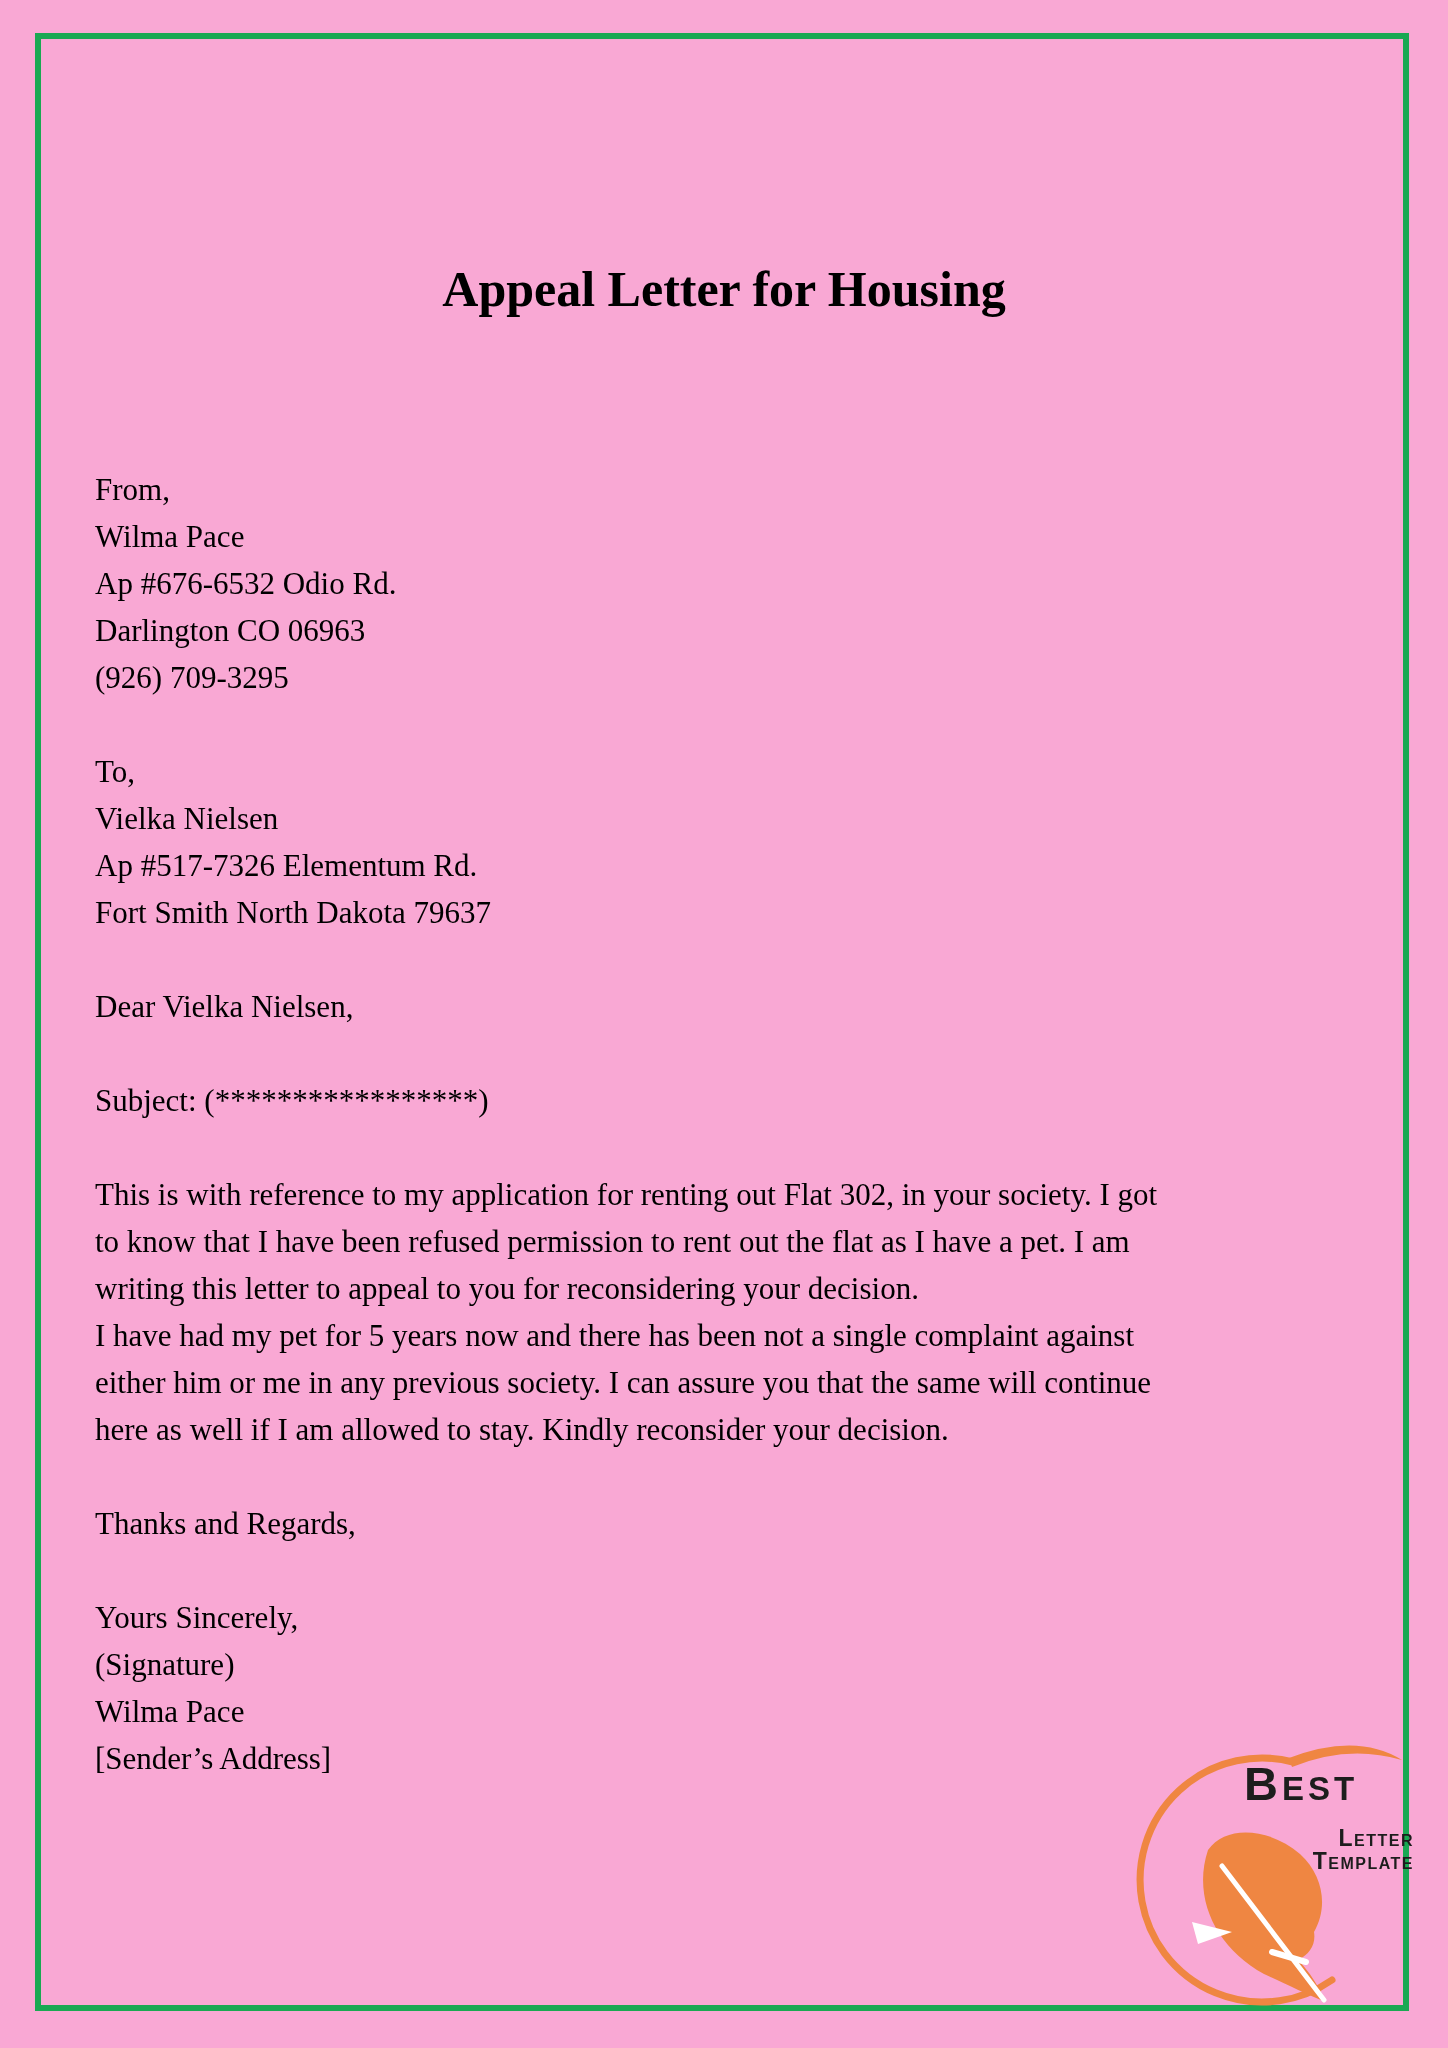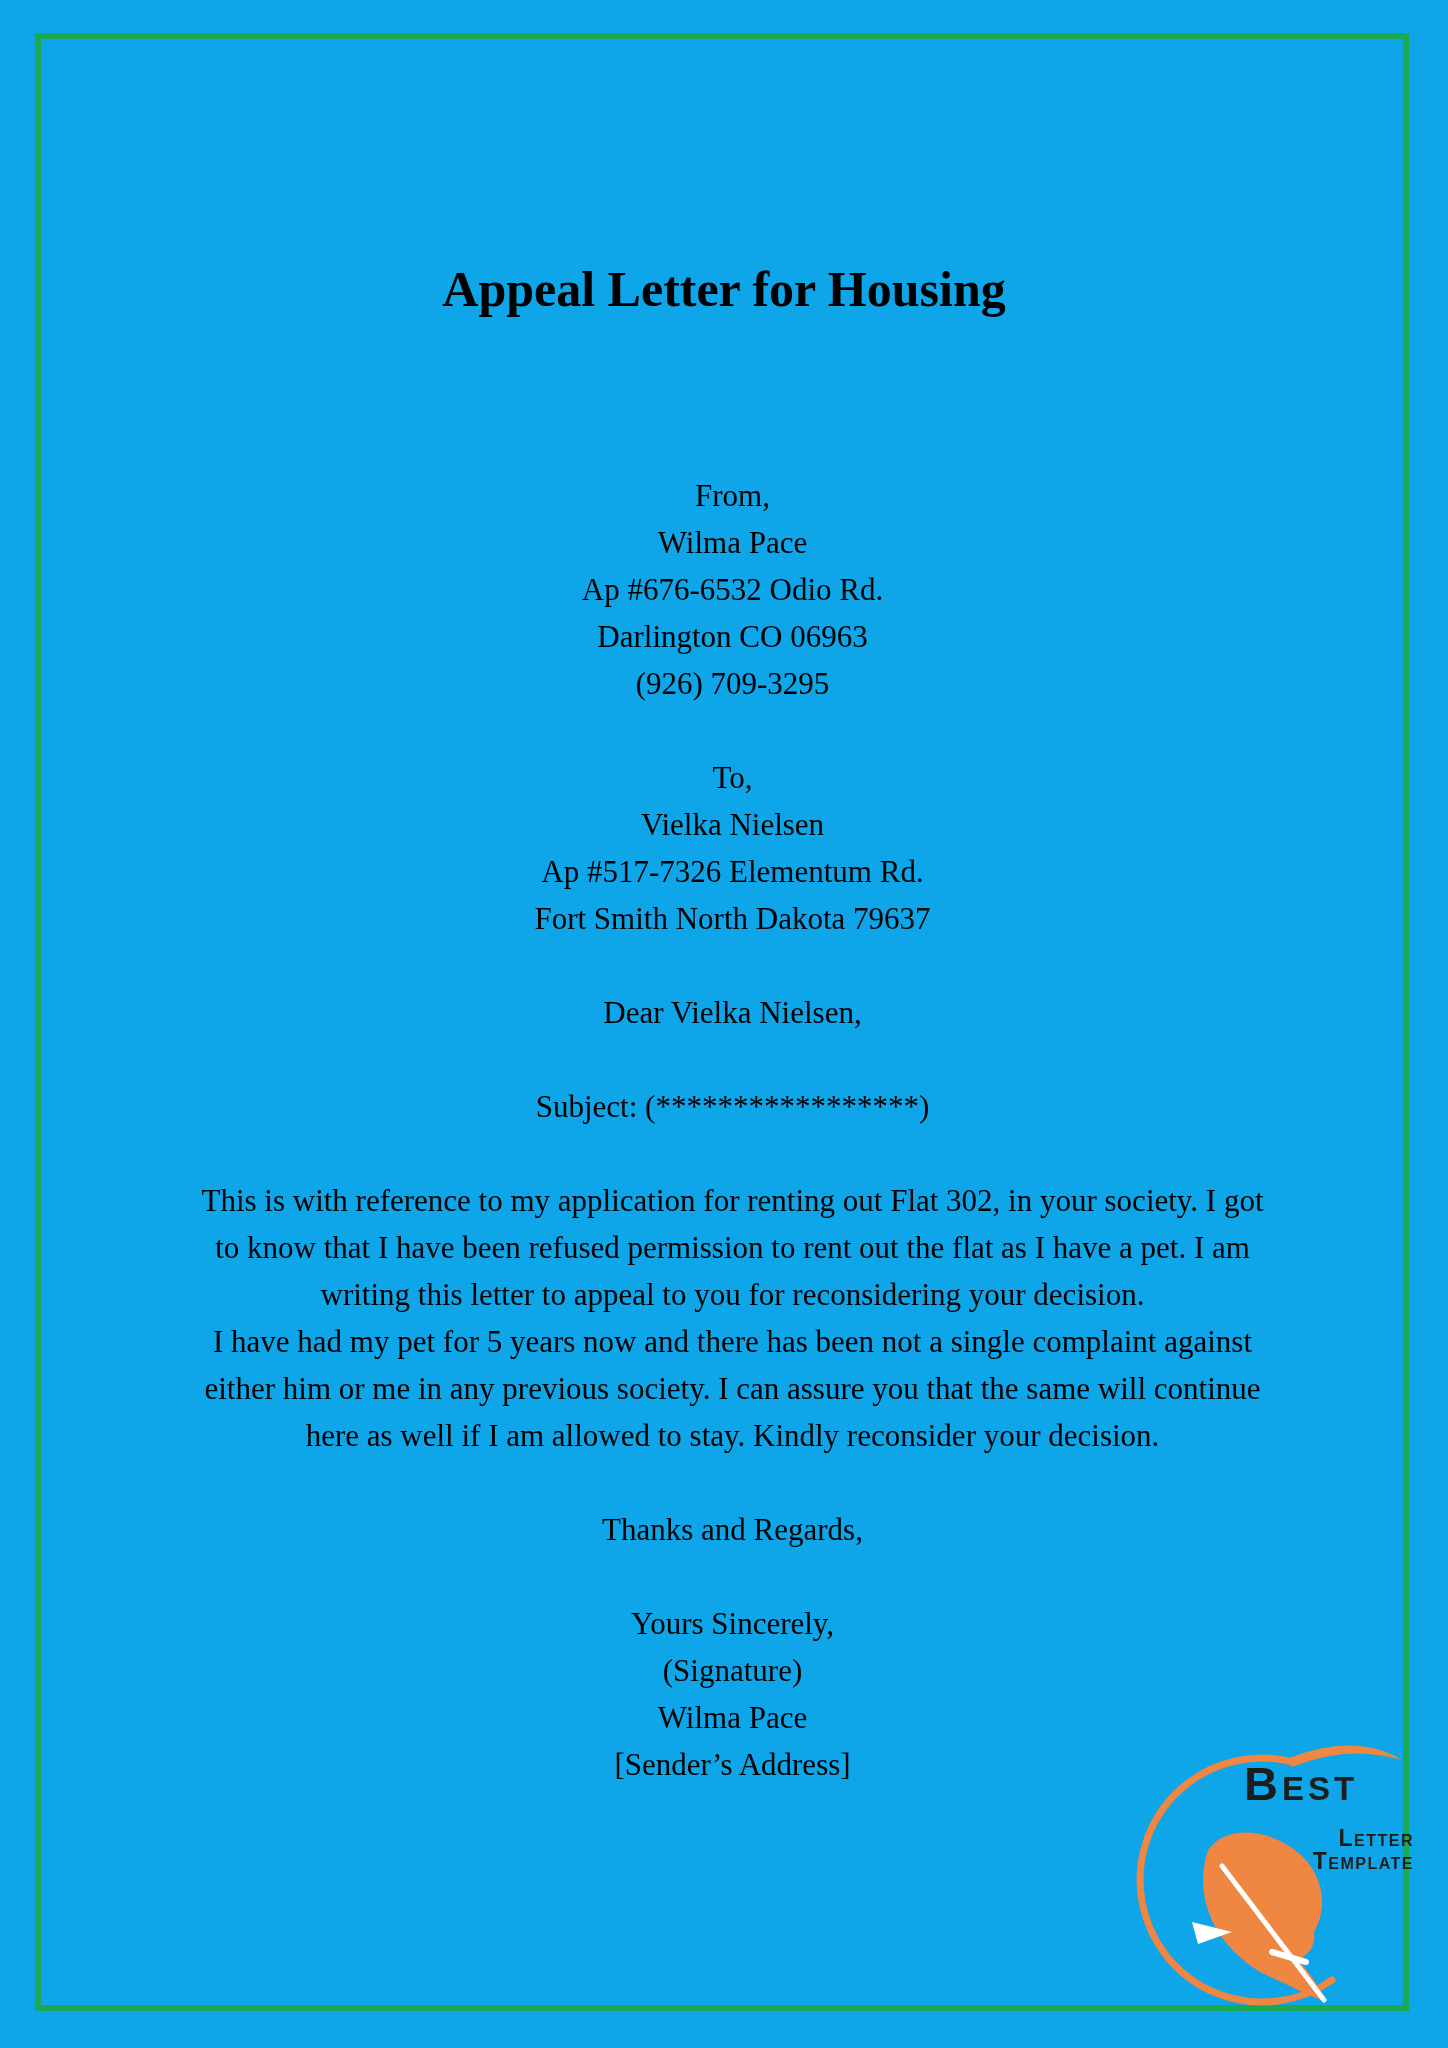--- a/index.html
+++ b/index.html
@@ -11,21 +11,21 @@
   *{box-sizing:border-box;}
   html,body{margin:0;padding:0;}
   body{
     width:1448px;height:2048px;
     background:#ffffff;
     font-family:"Liberation Serif", serif;
     color:var(--ink);
     position:relative;
     overflow:hidden;
   }
-  .page{position:relative;width:1448px;height:2048px;background:#0ea5e9;}
+  .page{position:relative;width:1448px;height:2048px;background:#f9a8d4;}
   .frame{
     position:absolute;left:35px;top:33px;right:39px;bottom:37px;
     border:6px solid var(--green);
     pointer-events:none;
   }
   .title{
     position:absolute;top:262px;left:0;width:100%;
     text-align:center;
     font-weight:bold;
     font-size:50px;
@@ -33,23 +33,22 @@
     letter-spacing:0px;
     font-family:"Liberation Serif", serif;
   }
   .letter{
     position:absolute;left:95px;top:456px;right:78px;
     font-size:31px;
     line-height:47px;
     font-family:"Liberation Serif", serif;
   }
   .letter p{
-    margin:16px 0 47px 0;
+    margin:10px 0 47px 0;
     white-space:pre-line;
-    text-align:center;
   }
   .letter p:last-child{margin-bottom:0;}
   .logo{
     position:absolute;left:1122px;top:1730px;width:292px;height:292px;
   }
   .logo svg{position:absolute;left:0;top:0;color:var(--orange);}
   .brand{
     position:absolute;left:122px;top:30px;
     color:var(--logo-ink);
     font-family:"Liberation Sans", sans-serif;

